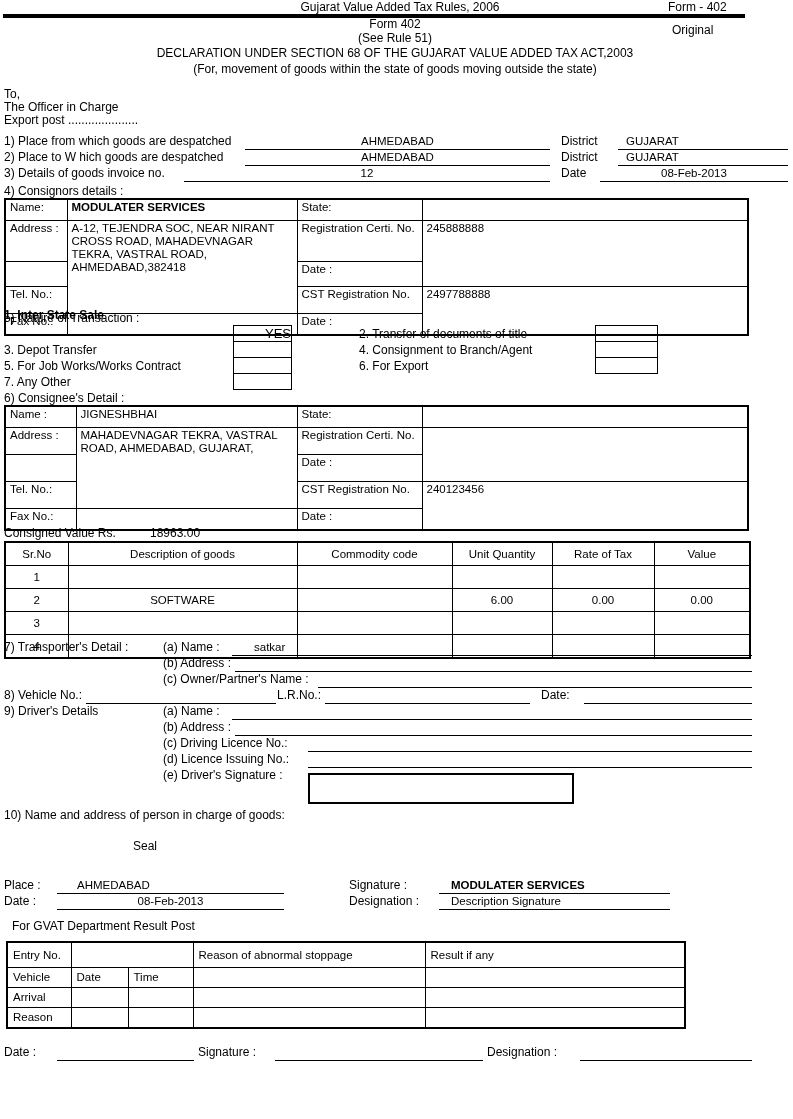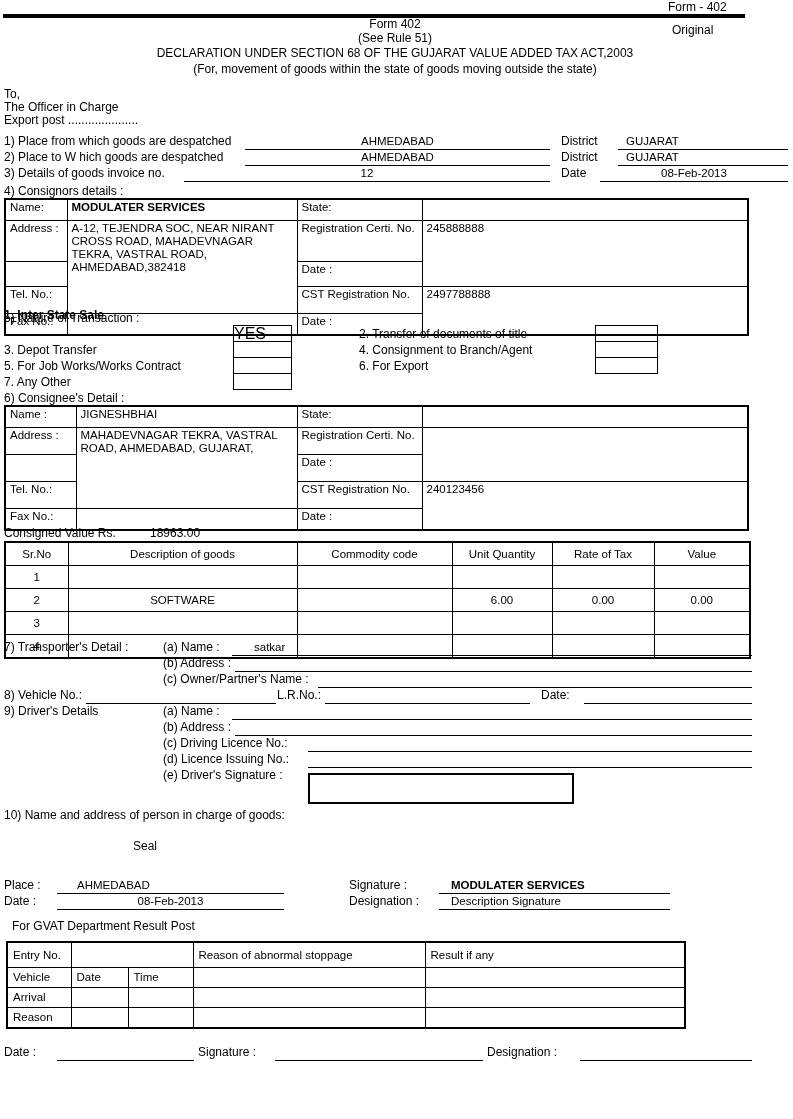--- a/index.html
+++ b/index.html
@@ -60,22 +60,22 @@
   table.grid.outer {
     border: 2px solid #000;
   }
   .party-tbl td { height: 18px; }
   .cellpad { padding-top: 3px; }
 
   
   .nbox {
     border: 1.6px solid #000;
     height: 15px;
-    text-align: left;
-    font-size: 16px;
+    text-align: right;
+    font-size: 13px;
     line-height: 15px;
   }
 
   
   table.goods { width: 745px; }
   table.goods td {
     height: 18px;
     text-align: center;
     padding: 2px 3px;
     vertical-align: middle;
@@ -91,20 +91,21 @@
   .sigbox {
     border: 2px solid #000;
     background: #fff;
   }
 </style>
 </head>
 <body>
 
 <div id="page">
 
+  <div class="abs t12 ctr" style="left:200px; top:0px; width:400px;">Gujarat Value Added Tax Rules, 2006</div>
   <div class="abs t12" style="left:668px; top:0px;">Form - 402</div>
   <div class="abs hdr-rule"></div>
 
   <div class="abs t12 ctr" style="left:230px; top:17px; width:330px;">Form 402</div>
   <div class="abs t12" style="left:672px; top:23px;">Original</div>
   <div class="abs t12 ctr" style="left:230px; top:31px; width:330px;">(See Rule 51)</div>
   <div class="abs t12 ctr" style="left:20px; top:46px; width:750px;">DECLARATION UNDER SECTION 68 OF THE GUJARAT VALUE ADDED TAX ACT,2003</div>
   <div class="abs t12 ctr" style="left:20px; top:62px; width:750px;">(For, movement of goods within the state of goods moving outside the state)</div>
 
   <div class="abs t12" style="left:4px; top:87px;">To,</div>

